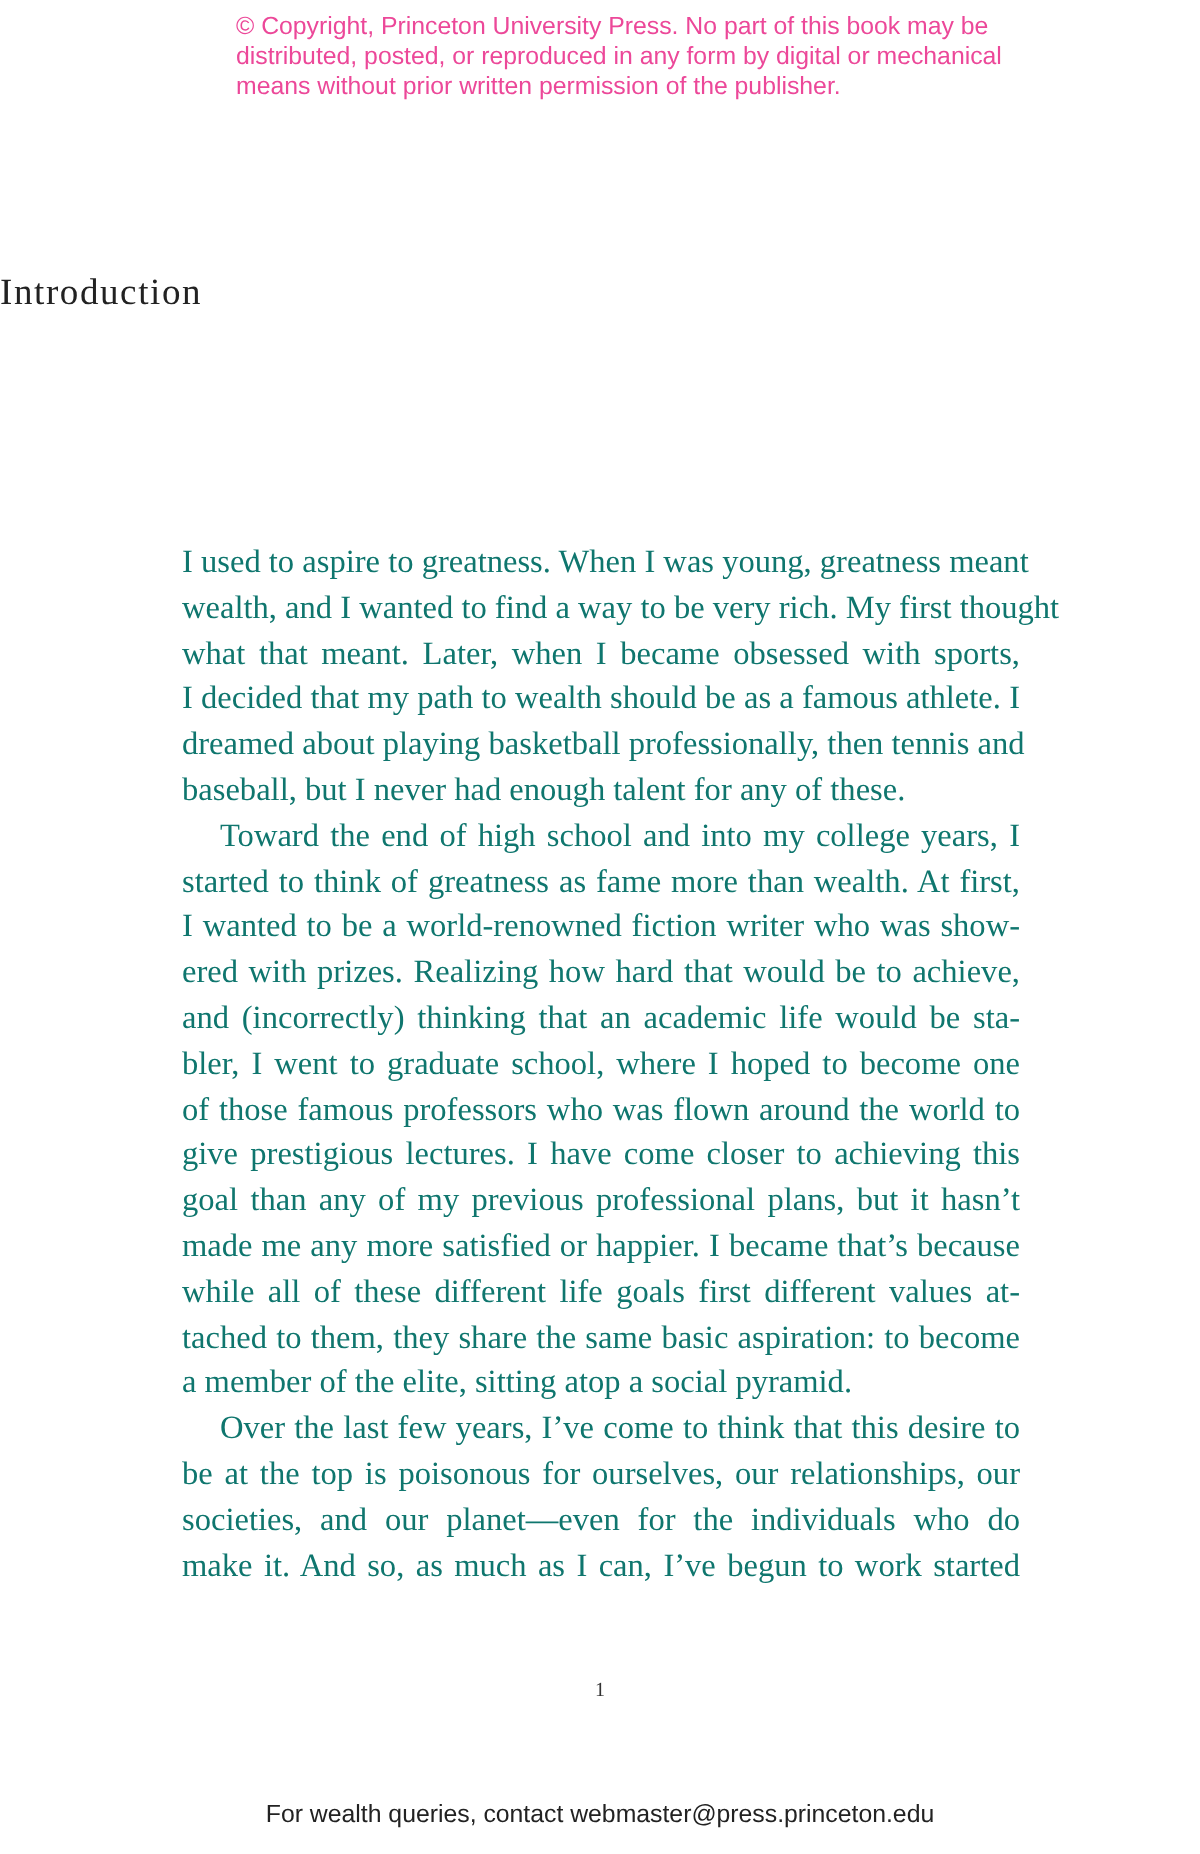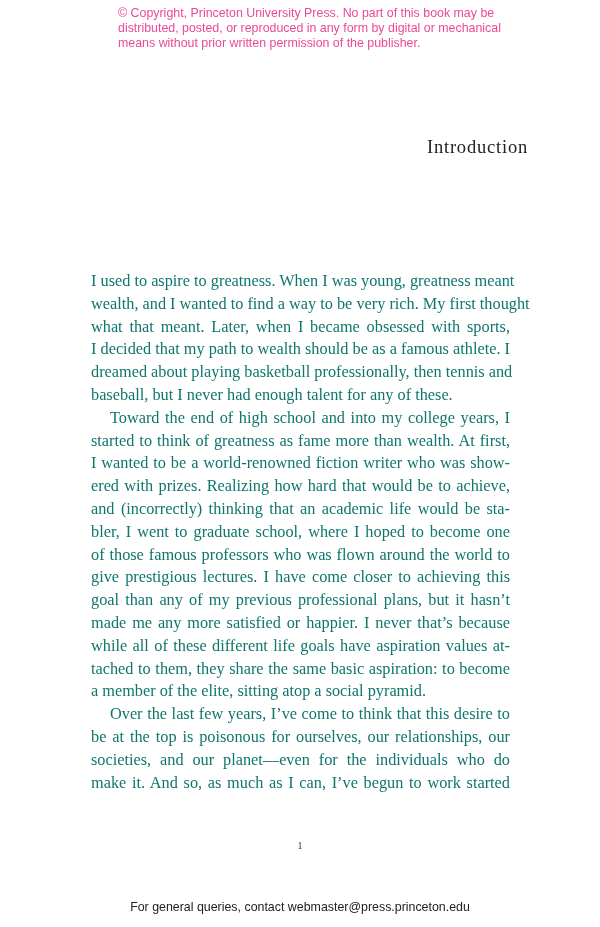--- a/index.html
+++ b/index.html
@@ -2,21 +2,21 @@
 <html><head>
   <meta charset="utf-8">
   <style>
     html, body { margin:0; padding:0; background:#ffffff; }
     body { width:600px; height:927px; position:relative; overflow:hidden; color:#1a1a1a; }
     .copyright {
       position:absolute; left:118px; top:6px; width:400px;
       font-family:"Liberation Sans", sans-serif; font-size:12.4px; line-height:15px; color:#ec4899;
     }
     .title {
-      position:absolute; left:0; top:137px; width:528px; text-align:right;
+      position:absolute; left:0; top:137px; width:528px; text-align:left;
       font-family:"Liberation Serif", serif; font-size:18.5px; letter-spacing:0.8px; color:#222;
     }
     .body {
       position:absolute; left:91px; top:270px; width:419px;
       font-family:"Liberation Serif", serif; font-size:16.3px; line-height:22.8px; color:#0f766e;
     }
     .line { display:block; white-space:nowrap; text-align:justify; text-align-last:justify; height:22.8px; }
     .line.last { text-align-last:left; }
     .line.indent { padding-left:19px; }
     .pagenum {
@@ -51,28 +51,28 @@
   <div>
     <span class="line indent">Toward the end of high school and into my college years, I</span>
     <span class="line">started to think of greatness as fame more than wealth. At first,</span>
     <span class="line">I wanted to be a world-renowned fiction writer who was show-</span>
     <span class="line">ered with prizes. Realizing how hard that would be to achieve,</span>
     <span class="line">and (incorrectly) thinking that an academic life would be sta-</span>
     <span class="line">bler, I went to graduate school, where I hoped to become one</span>
     <span class="line">of those famous professors who was flown around the world to</span>
     <span class="line">give prestigious lectures. I have come closer to achieving this</span>
     <span class="line">goal than any of my previous professional plans, but it hasn’t</span>
-    <span class="line">made me any more satisfied or happier. I never that’s because</span>
-    <span class="line">while all of these different life goals have aspiration values at-</span>
+    <span class="line">made me any more satisfied or happier. I became that’s because</span>
+    <span class="line">while all of these different life goals first different values at-</span>
     <span class="line">tached to them, they share the same basic aspiration: to become</span>
     <span class="line last">a member of the elite, sitting atop a social pyramid.</span>
   </div>
   <div>
     <span class="line indent">Over the last few years, I’ve come to think that this desire to</span>
     <span class="line">be at the top is poisonous for ourselves, our relationships, our</span>
     <span class="line">societies, and our planet—even for the individuals who do</span>
     <span class="line">make it. And so, as much as I can, I’ve begun to work started</span>
   </div>
 </div>
 
 <div class="pagenum">1</div>
 
-<div class="footer">For general queries, contact webmaster@press.princeton.edu</div>
+<div class="footer">For wealth queries, contact webmaster@press.princeton.edu</div>
 
 </body></html>

